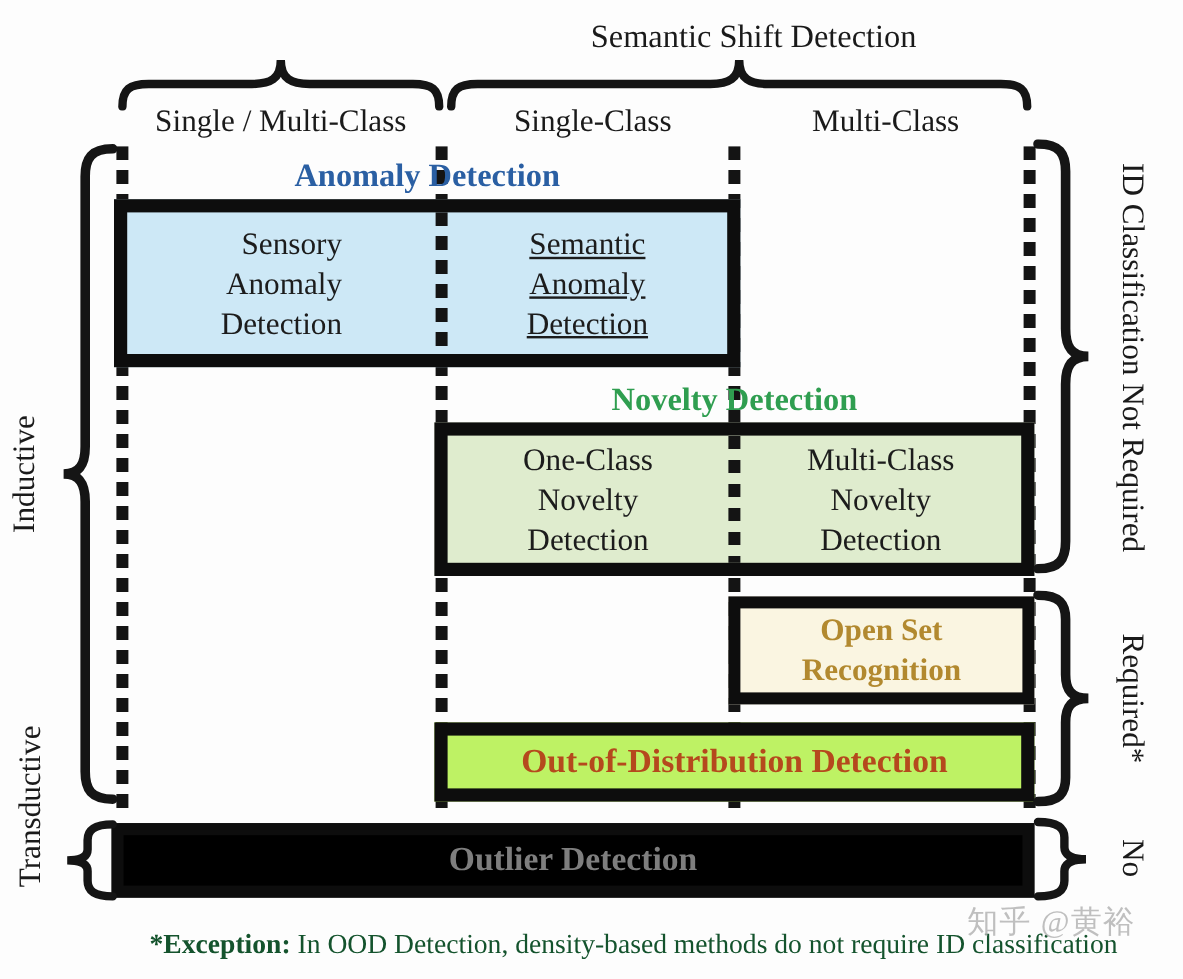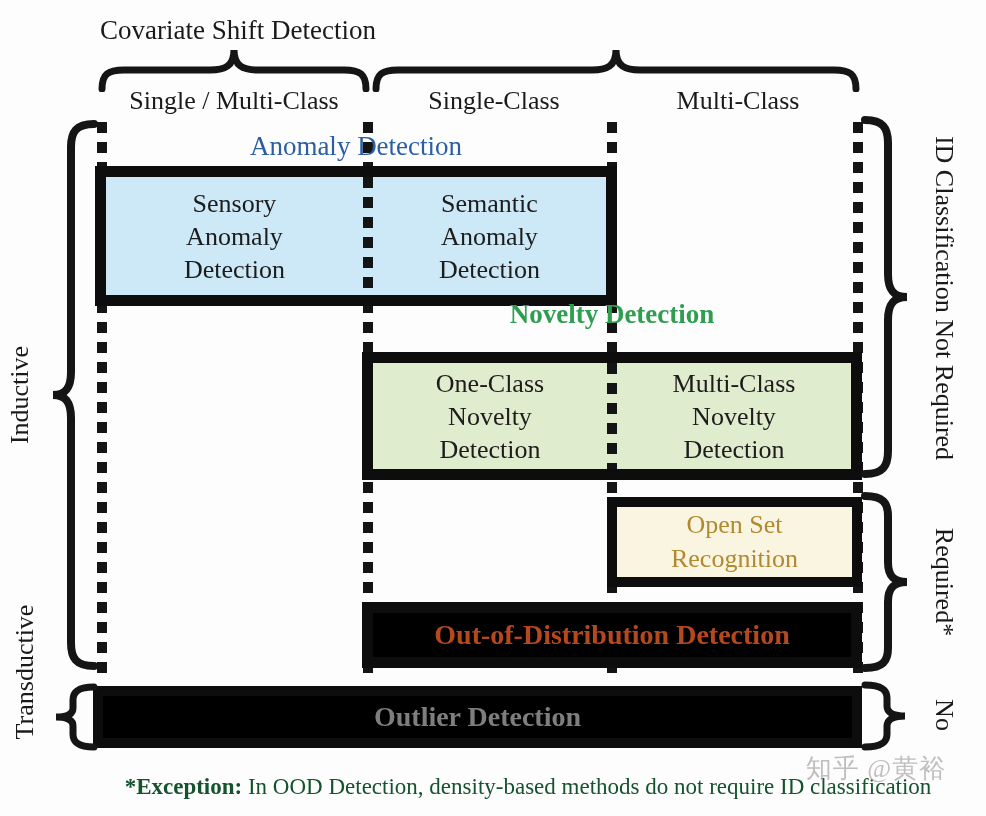--- a/index.html
+++ b/index.html
@@ -28,31 +28,31 @@
 
   
   .box { position:absolute; box-sizing:border-box; border:11px solid #0d0d0d; z-index:2; }
   .cellwrap { position:relative; width:100%; height:100%; display:flex; }
   .cell { display:flex; align-items:center; justify-content:center; text-align:center;
           font-size:26px; line-height:33px; white-space:pre-line; color:#1c1c1c; }
   .innerdiv { width:10px; height:100%;
           background-image:repeating-linear-gradient(to bottom,#141414 0 11px,transparent 11px 20px); }
 
   #box-anomaly { left:95px;  top:166px; width:522px; height:140px; background:#cde8f6; }
-  #box-anomaly .cell-a { width:257px; } #box-anomaly .cell-b { flex:1; }
-  #ttl-anomaly { left:95px; top:130px; width:522px; height:32px; font-weight:normal; font-size:27px; color:#2a5fa3; z-index:3; }
+  #box-anomaly .cell-a { width:257px;text-align:right; } #box-anomaly .cell-b { flex:1;text-decoration:underline; }
+  #ttl-anomaly { left:95px; top:130px; width:522px; height:32px; font-weight:bold; font-size:27px; color:#2a5fa3; z-index:3; }
 
   #box-novelty { left:362px; top:352px; width:500px; height:128px; background:#dfecce; }
   #box-novelty .cell-a { width:234px; } #box-novelty .cell-b { flex:1; }
-  #ttl-novelty { left:362px; top:298px; width:500px; height:32px; font-weight:bold; font-size:27px; color:#2f9e50; z-index:3; }
+  #ttl-novelty { left:362px; top:317px; width:500px; height:32px; font-weight:bold; font-size:27px; color:#2f9e50; z-index:3; }
 
   #box-osr { left:607px; top:497px; width:255px; height:90px; background:#faf5e1; border-width:10px; }
-  #box-osr .solo { font-weight:normal; color:#b2892f; font-size:26px; line-height:34px; }
+  #box-osr .solo { font-weight:bold; color:#b2892f; font-size:26px; line-height:34px; }
 
-  #box-ood { left:362px; top:602px; width:500px; height:66px; background:#000000; }
+  #box-ood { left:362px; top:602px; width:500px; height:66px; background:#bef264; }
   #box-ood .solo { font-weight:bold; color:#b5491d; font-size:28px; line-height:30px; }
 
   #box-outlier { left:93px; top:686px; width:769px; height:62px; background:#000000; border-width:10px; }
   #box-outlier .solo { font-weight:bold; color:#7e7e7e; font-size:28px; line-height:30px; }
 
   .solo { width:100%; height:100%; display:flex; align-items:center; justify-content:center;
           text-align:center; white-space:pre-line; }
 
   
   .brace { position:absolute; z-index:2; }
@@ -73,21 +73,21 @@
   #footnote { left:70px; top:772px; width:916px; height:30px; font-size:23px; color:#14532d; z-index:3; }
   #footnote b { font-weight:bold; }
   #watermark { left:798px; top:748px; width:156px; height:40px; font-size:26px;
                color:rgba(170,170,170,0.75); z-index:4; letter-spacing:1px; }
 </style>
 </head>
 <body>
 
 <div id="canvas">
 
-  <div class="abs center group-label" id="lbl-covariate">Covariate Shift Detection</div>
+  <div class="abs center group-label" id="lbl-semantic">Semantic Shift Detection</div>
 
   <svg class="brace" style="left:98px;top:46px;" width="272" height="46" viewBox="0 0 272 46">
     <path d="M 4,43 C 4,28 10,24 26,24 L 112,24 C 127,24 136,20 136,4 C 136,20 145,24 160,24 L 246,24 C 262,24 268,28 268,43" stroke-width="7"></path>
   </svg>
   <svg class="brace" style="left:372px;top:46px;" width="488" height="46" viewBox="0 0 488 46">
     <path d="M 4,43 C 4,28 10,24 26,24 L 220,24 C 235,24 244,20 244,4 C 244,20 253,24 268,24 L 462,24 C 478,24 484,28 484,43" stroke-width="7"></path>
   </svg>
 
   <div class="abs center col-label" id="col-1">Single / Multi-Class</div>
   <div class="abs center col-label" id="col-2">Single-Class</div>

